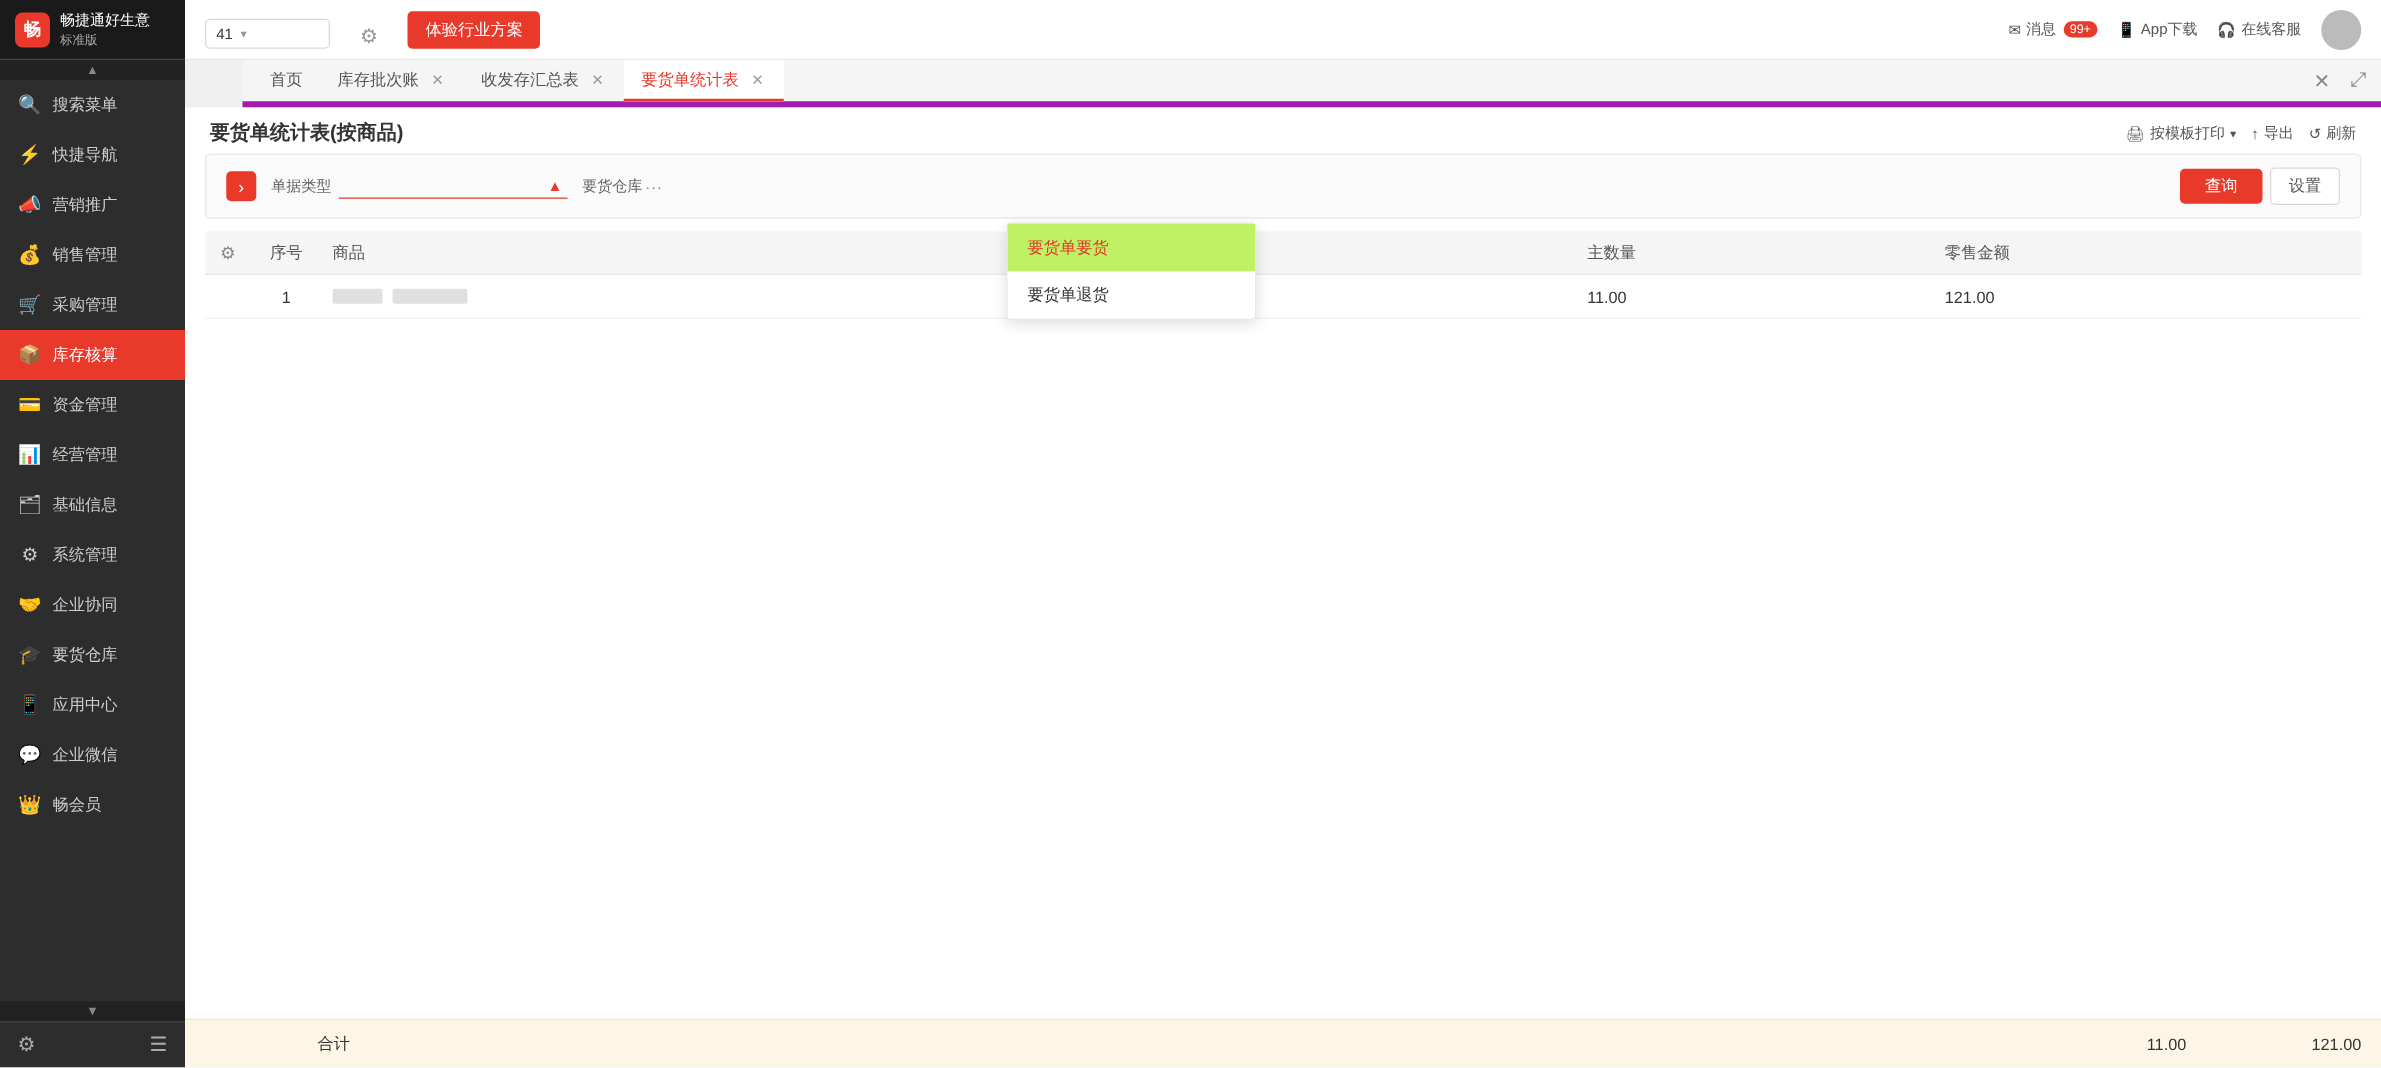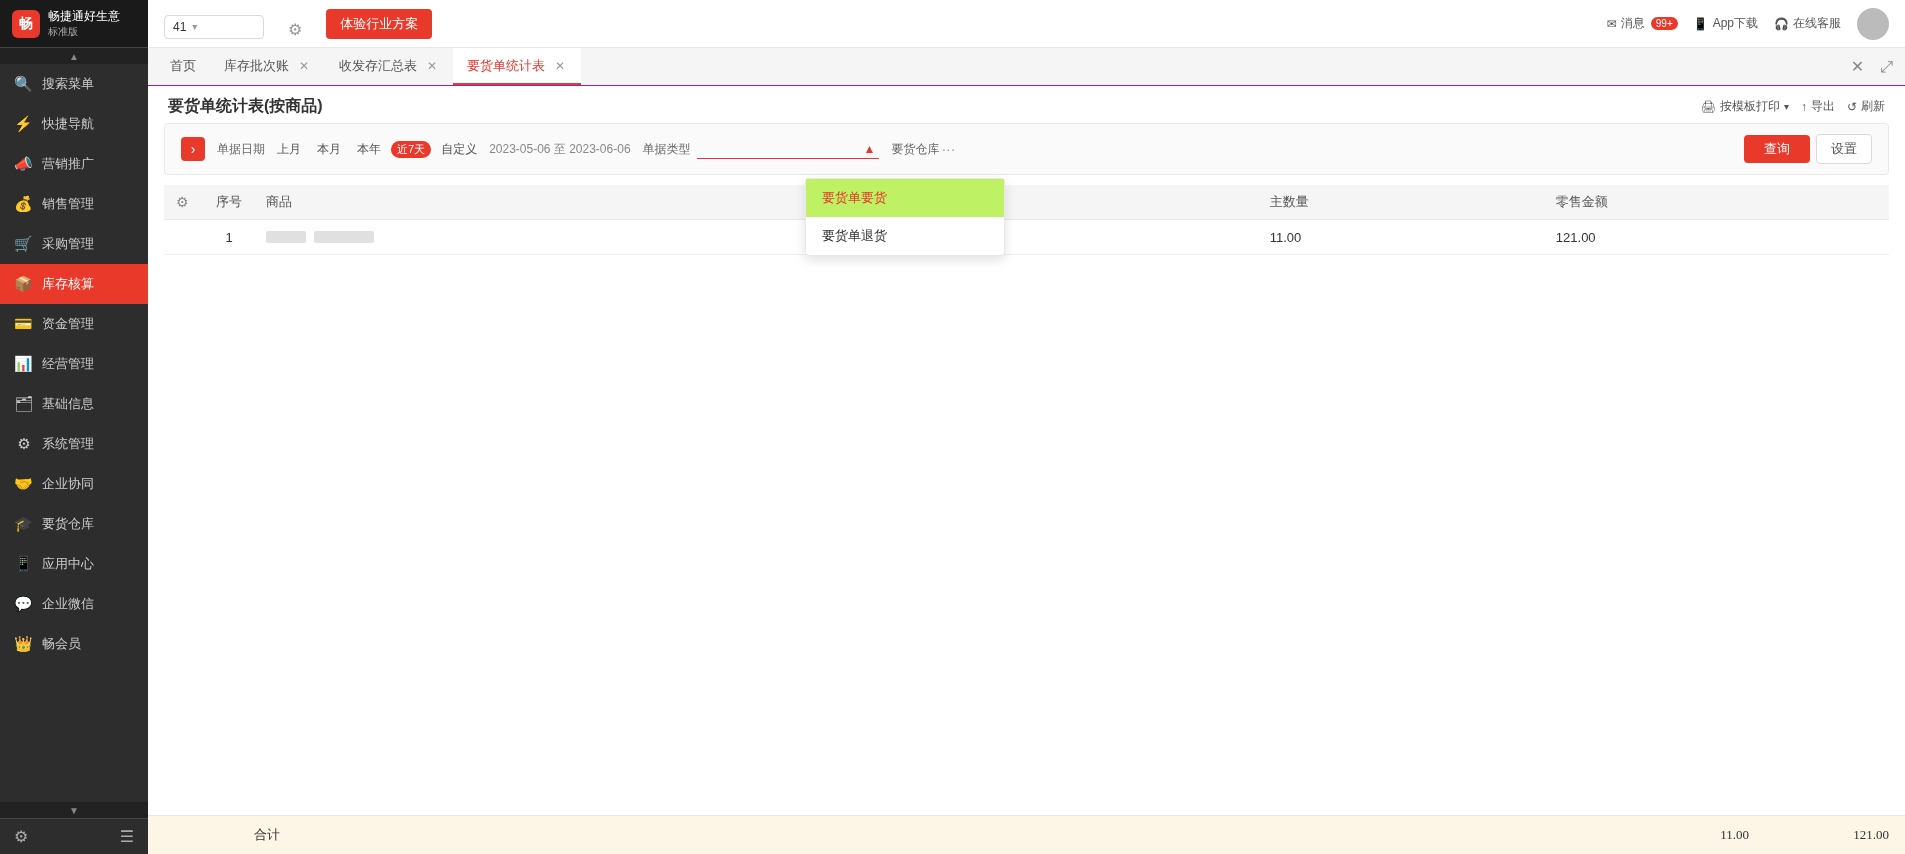--- a/index.html
+++ b/index.html
@@ -158,23 +158,24 @@
       background: #bbb;
       border-radius: 50%;
     }
 
     
     .tabbar {
       background: #f5f5f5;
       height: 38px;
       display: flex;
       align-items: stretch;
-      border-bottom: 1px solid #a21caf;
+      border-bottom: 5px solid #a21caf;
       padding: 0 8px;
       flex-shrink: 0;
+      margin-left: 46px;
     }
     .tab-item {
       display: flex;
       align-items: center;
       padding: 0 14px;
       font-size: 13px;
       color: #555;
       cursor: pointer;
       border-bottom: 2px solid transparent;
       gap: 6px;
@@ -426,21 +427,20 @@
     }
 
     
     .table-footer {
       background: #fdf5e6;
       border-top: 1px solid #e8e8e8;
       display: flex;
       align-items: center;
       padding: 10px 16px;
       flex-shrink: 0;
-      font-family: Liberation Serif, serif;
     }
     .footer-cell {
       font-size: 13px;
       color: #333;
     }
 
     
     ::-webkit-scrollbar { width: 6px; height: 6px; }
     ::-webkit-scrollbar-thumb { background: #ccc; border-radius: 3px; }
   </style>
@@ -601,32 +601,20 @@
         <div class="page-action-btn">
           <span>↺</span>
           <span>刷新</span>
         </div>
       </div>
     </div>
 
     <div class="filter-bar">
       <div class="filter-expand-btn">›</div>
 
-      <div class="filter-group">
-        <span class="filter-label">单据日期</span>
-        <div class="date-shortcuts">
-
-        <span class="date-btn">上月</span>
-            <span class="date-btn">本月</span>
-            <span class="date-btn">本年</span>
-            <span class="date-btn more">近7天</span>
-            <span class="date-btn">自定义</span>
-          </div>
-        <span class="date-range-text">2023-05-06 至 2023-06-06</span>
-      </div>
 
       <div class="filter-type-group">
         <span class="filter-label">单据类型</span>
         <div class="filter-select-wrapper">
           <input type="text" style="min-width: 160px;">
           <span class="filter-select-arrow">▲</span>
         </div>
       </div>
 
       <div class="warehouse-group">

